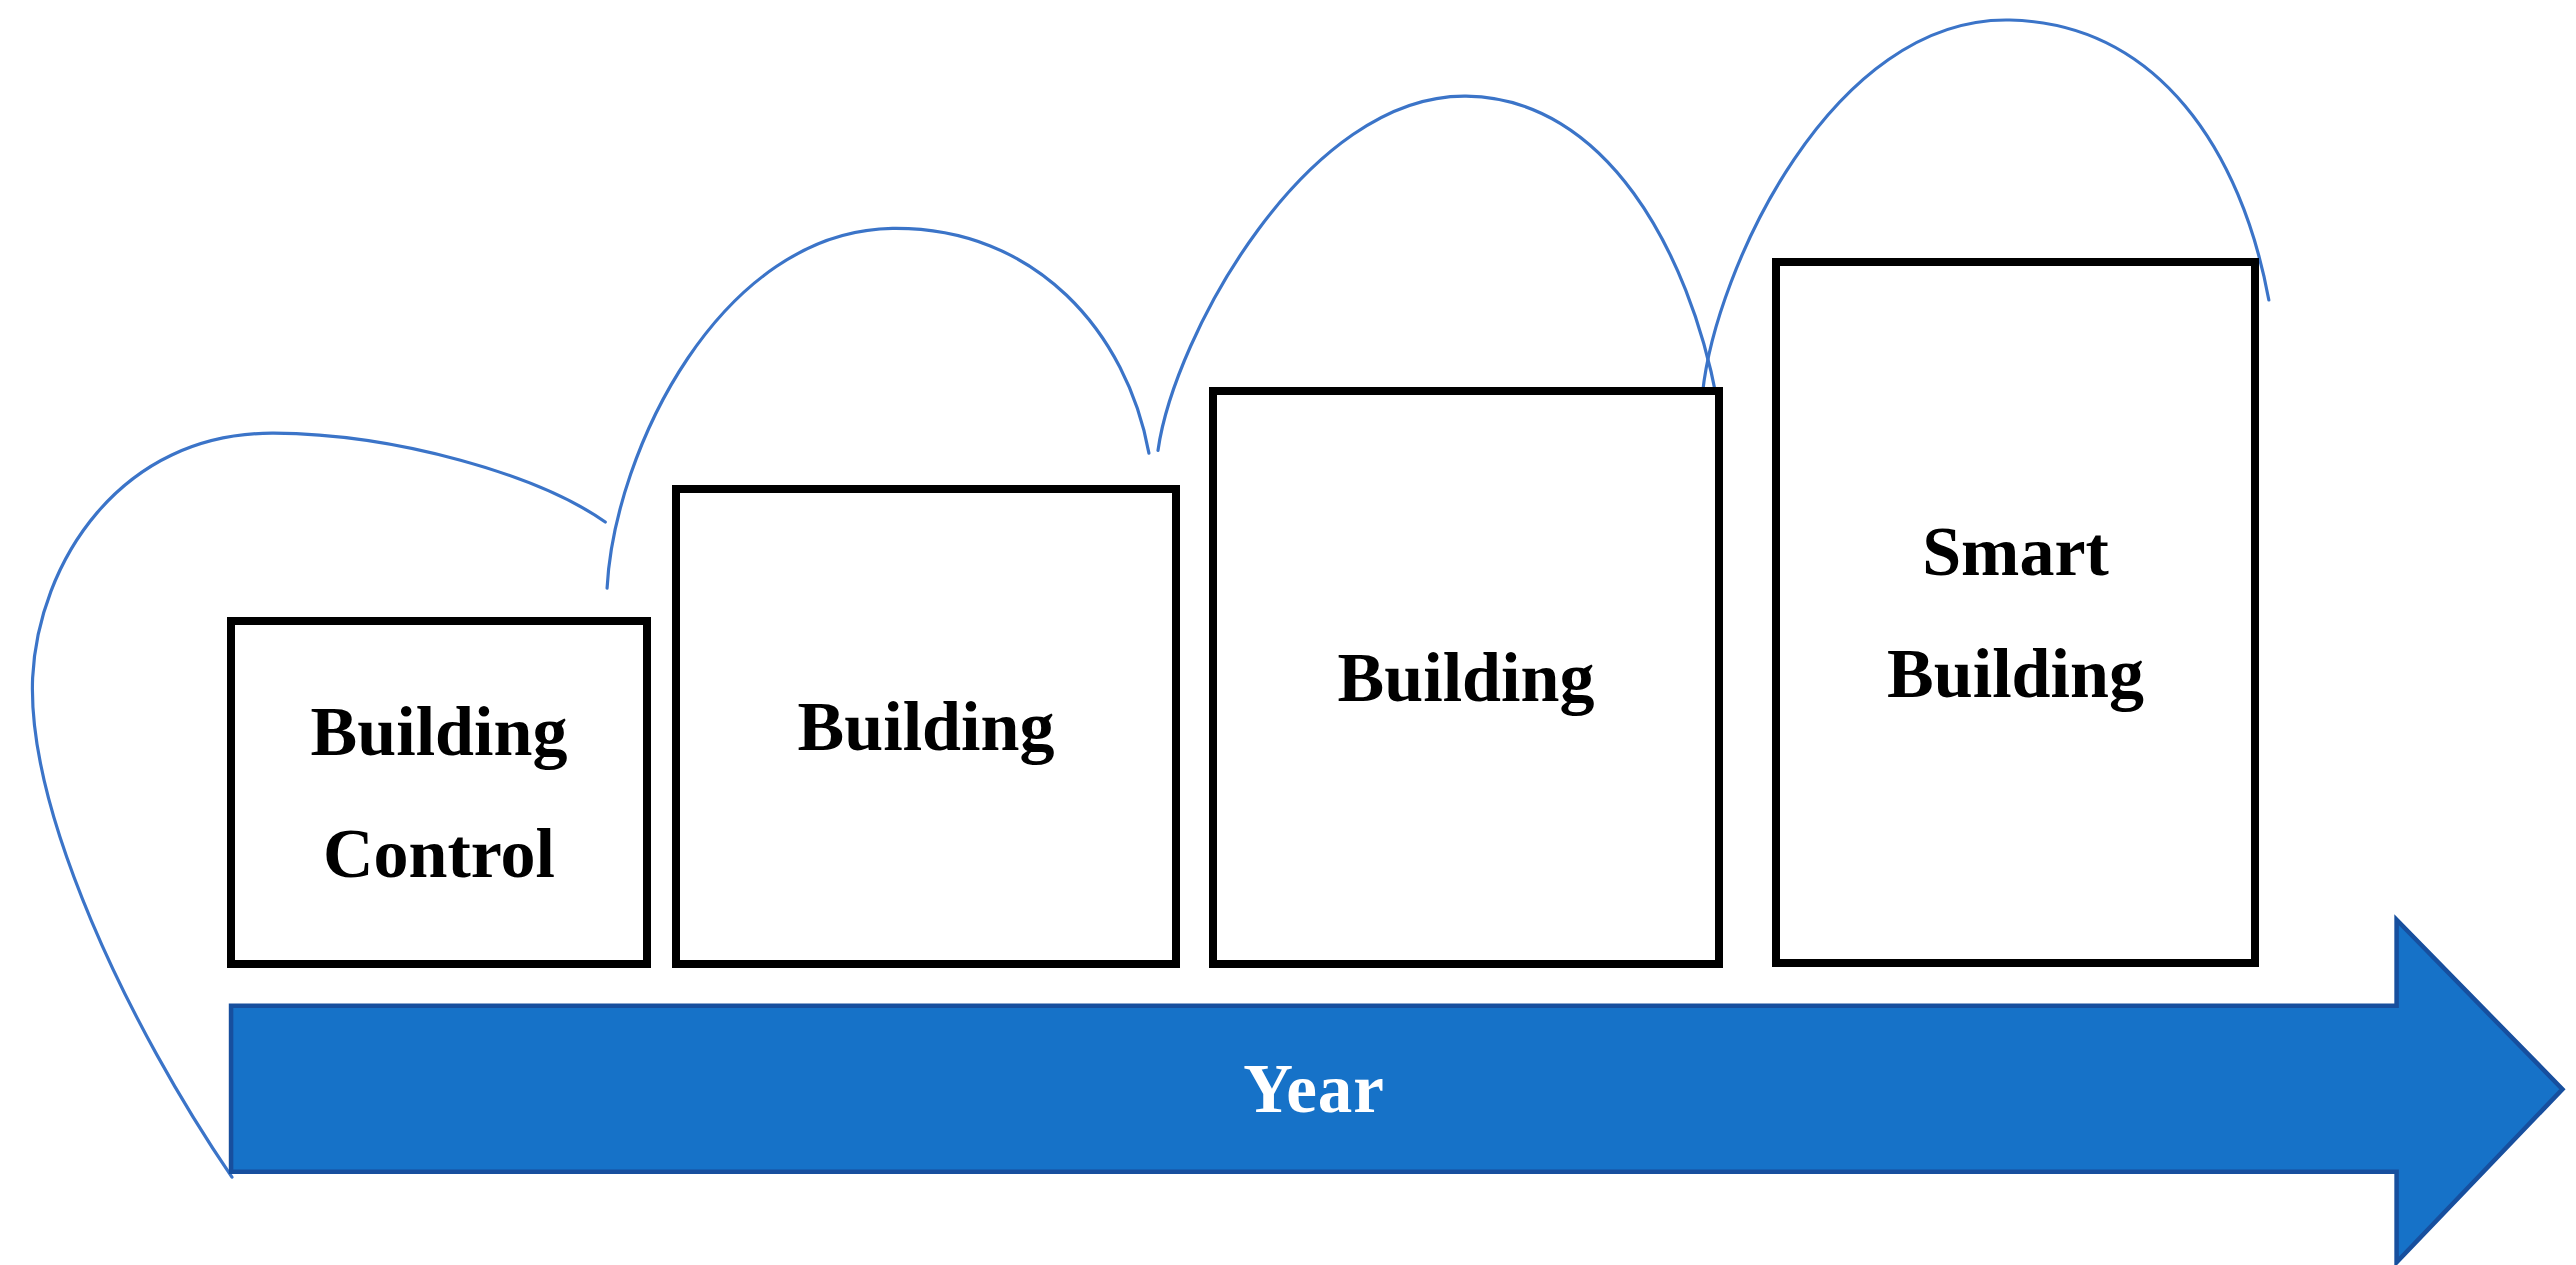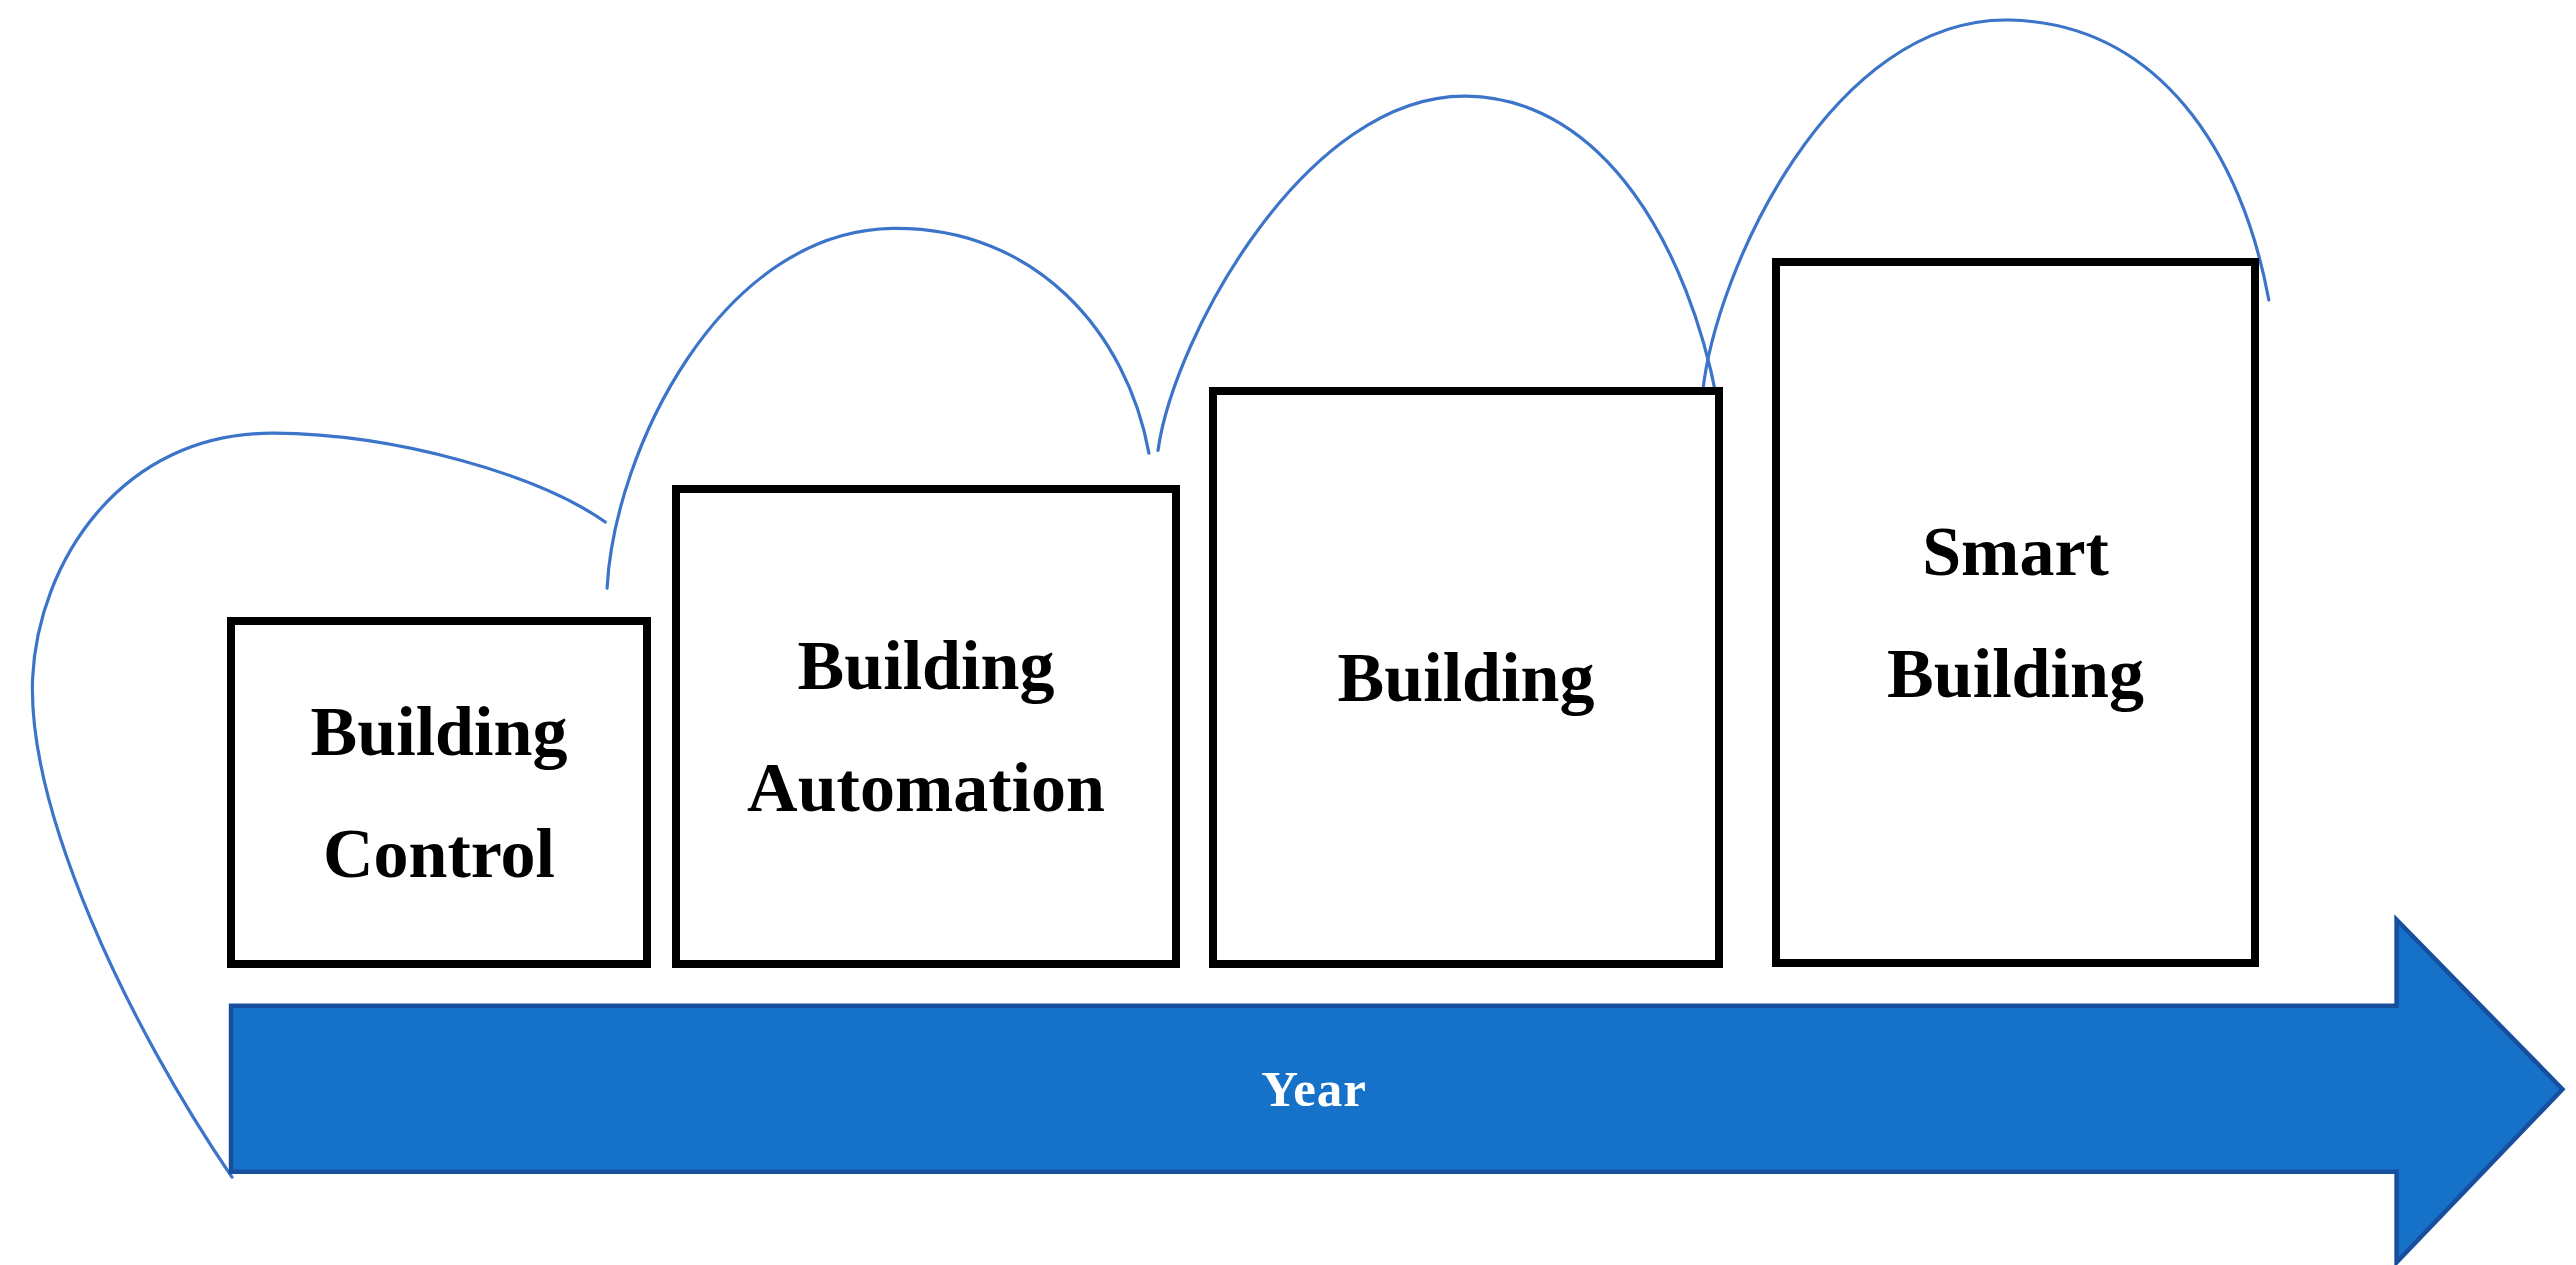--- a/index.html
+++ b/index.html
@@ -56,21 +56,21 @@
     position: absolute;
     left: 231px;
     top: 1006px;
     width: 2166px;
     height: 166px;
     display: flex;
     justify-content: center;
     align-items: center;
     color: #ffffff;
     font-weight: bold;
-    font-size: 51px;
+    font-size: 69px;
     letter-spacing: 0.9px;
   }
 </style>
 </head>
 <body>
 
 <div class="figure">
 
   <svg class="layer" viewBox="0 0 2843 1397" xmlns="http://www.w3.org/2000/svg">
 
@@ -82,21 +82,20 @@
     <polygon class="arrow" points="255,1110 2645,1110 2645,1015 2828,1202 2645,1393 2645,1293 255,1293"></polygon>
   </svg>
 
   <div class="stage-box box1">
     <span class="line">Building</span>
     <span class="line">Control</span>
   </div>
 
   <div class="stage-box box2">
     <span class="line">Building</span>
-    <span class="line">Automation</span>
   </div>
 
   <div class="stage-box box3">
     <span class="line">Building</span>
   </div>
 
   <div class="stage-box box4">
     <span class="line">Smart</span>
     <span class="line">Building</span>
   </div>

